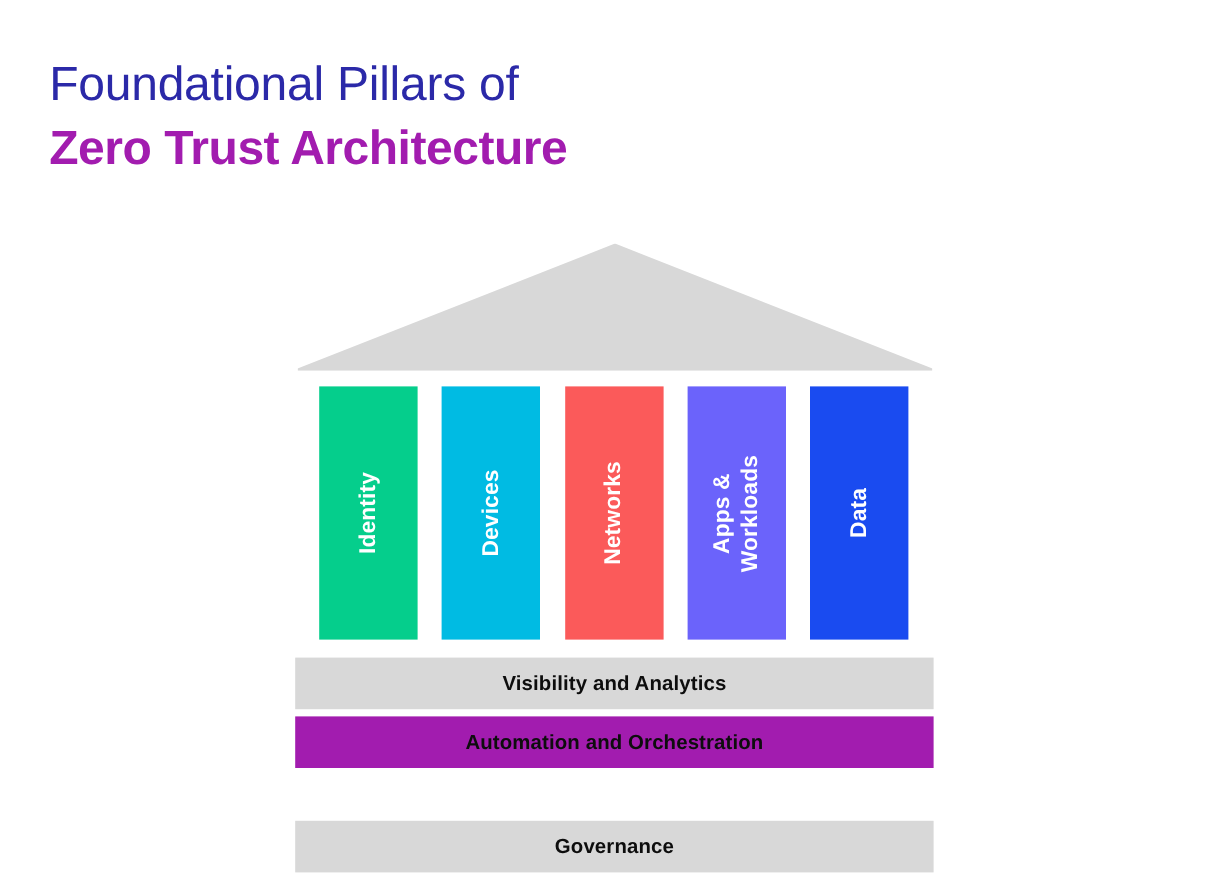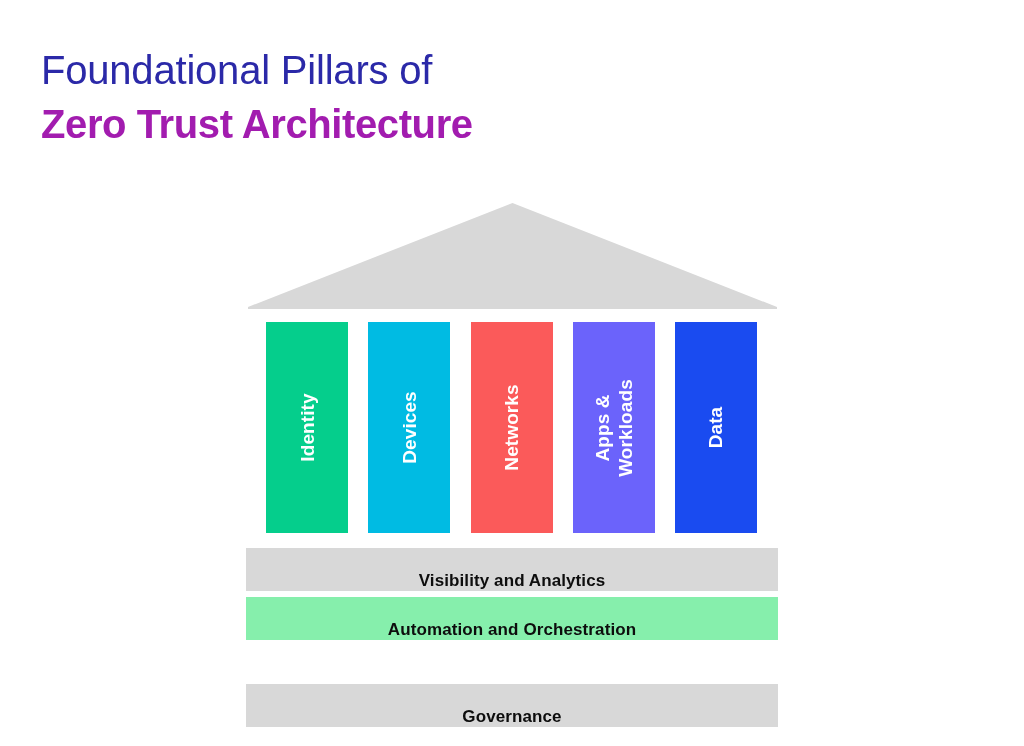--- a/index.html
+++ b/index.html
@@ -102,21 +102,21 @@
     position: absolute;
     left: 246px;
     top: 548px;
     width: 532px;
   }
   .base-bar {
     width: 532px;
     height: 43px;
     background: #d8d8d8;
     display: flex;
-    align-items: flex-end;
+    align-items: center;
     justify-content: center;
     margin-bottom: 6px;
   }
   .base-bar:last-child { margin-bottom: 0; margin-top: 44px; }
   .base-label {
     font-size: 17px;
     font-weight: 700;
     color: #0d0d0d;
     letter-spacing: 0.1px;
   }
@@ -163,21 +163,21 @@
       </div>
 
     </div>
 
     <div class="bases">
 
       <div class="base-bar" style="background: rgb(216, 216, 216);">
         <span class="base-label">Visibility and Analytics</span>
       </div>
 
-      <div class="base-bar" style="background: #86efac;">
+      <div class="base-bar" style="background: #a21caf;">
         <span class="base-label">Automation and Orchestration</span>
       </div>
 
       <div class="base-bar" style="background: rgb(216, 216, 216);">
         <span class="base-label">Governance</span>
       </div>
 
     </div>
 
   </div>

